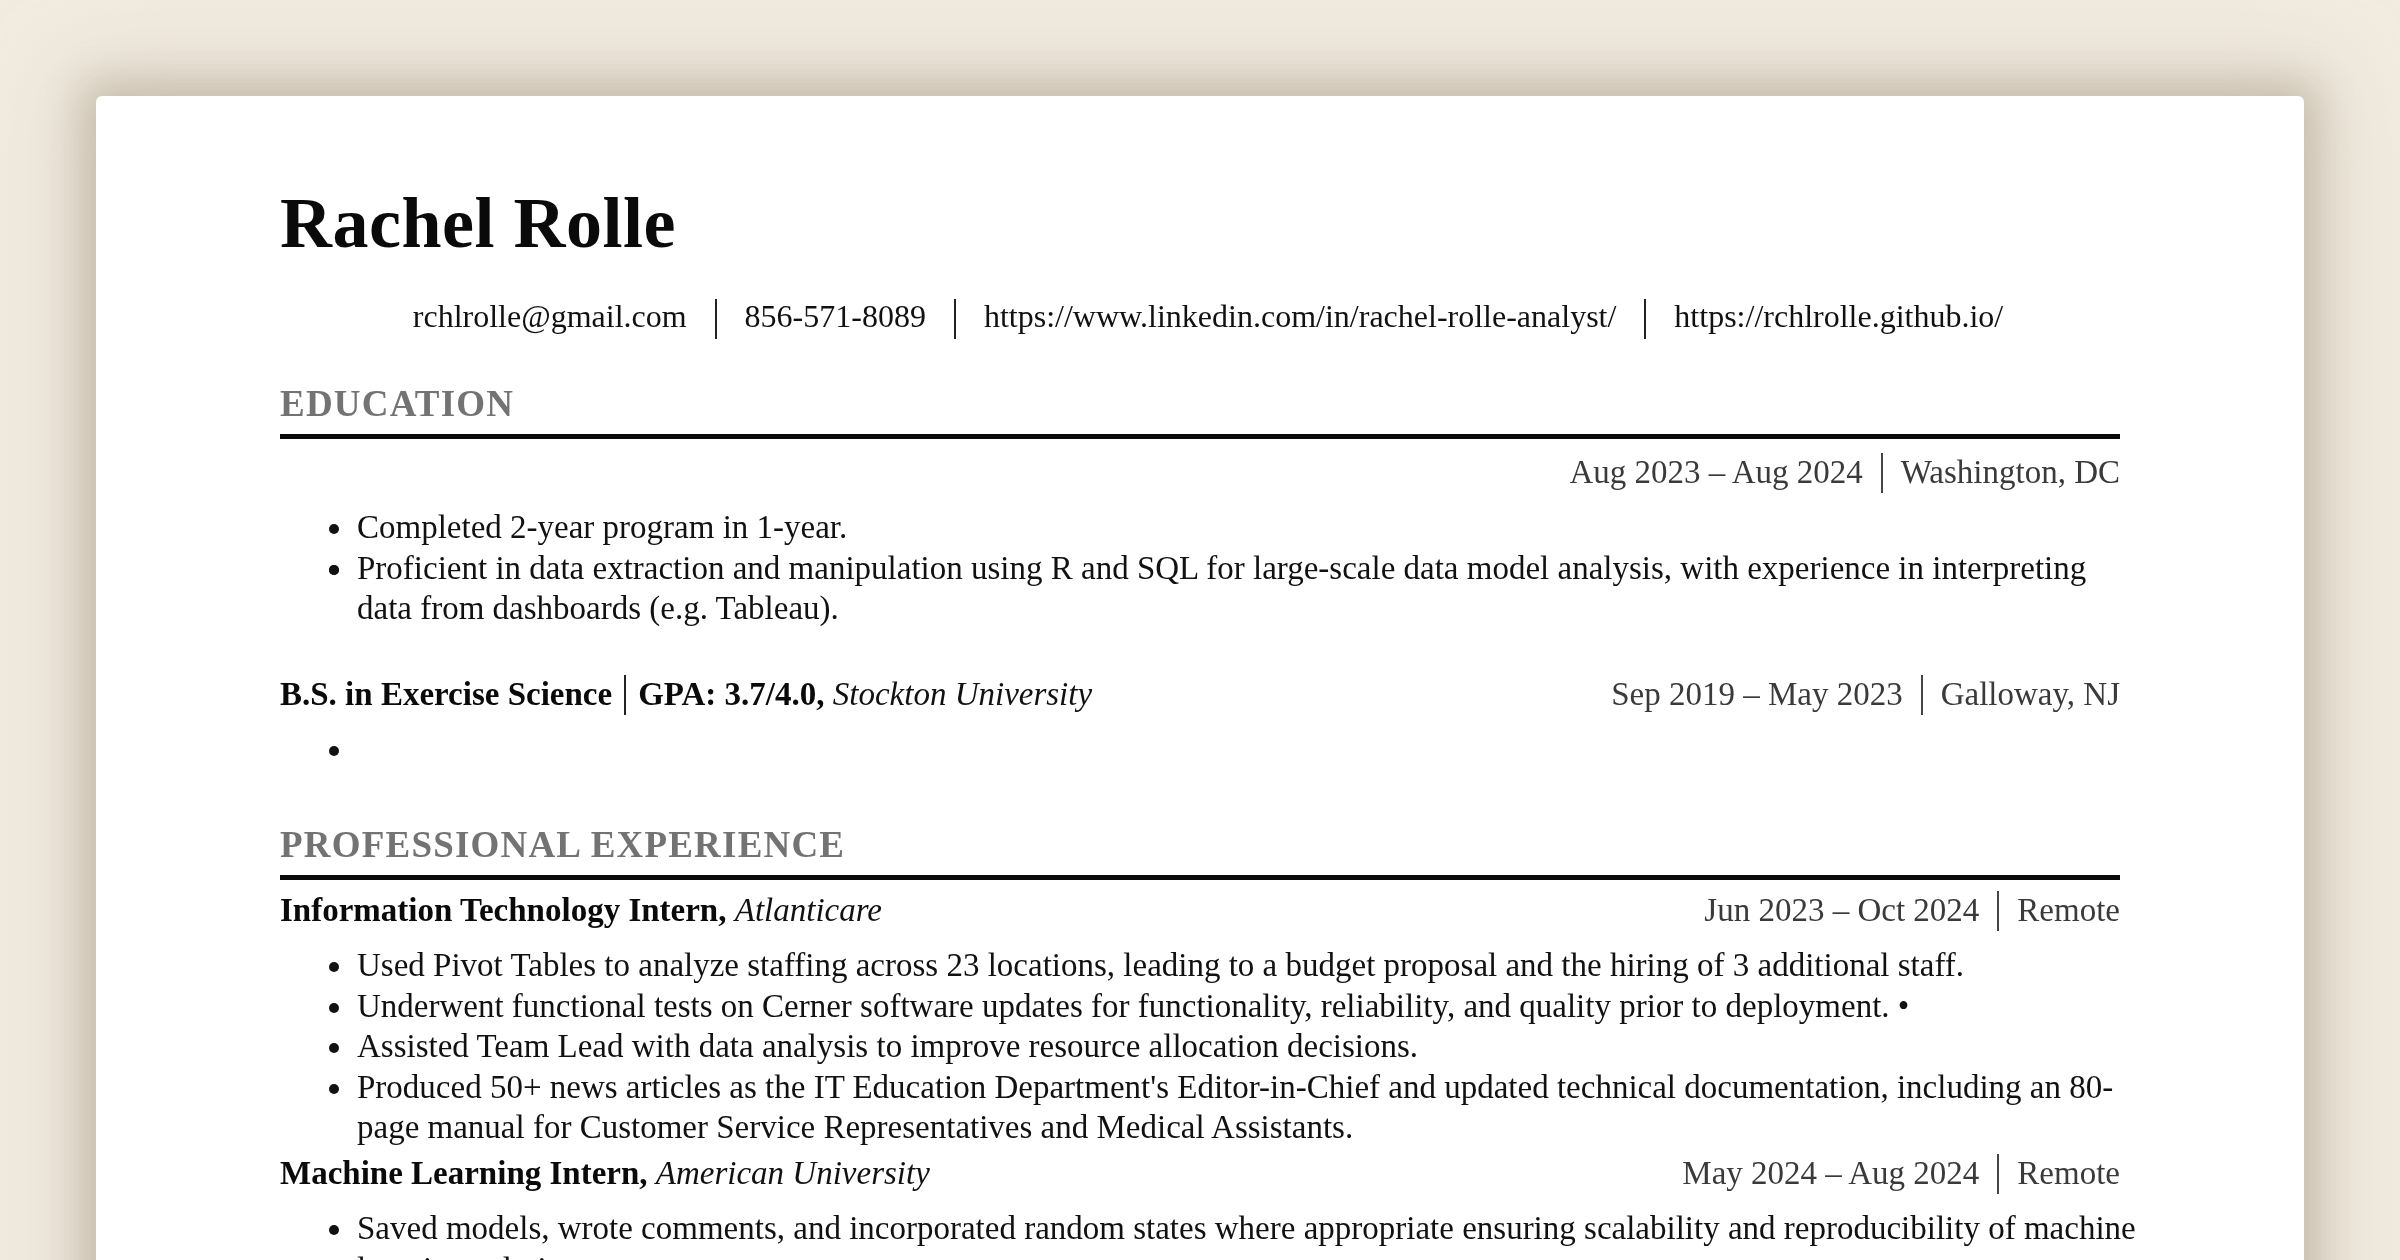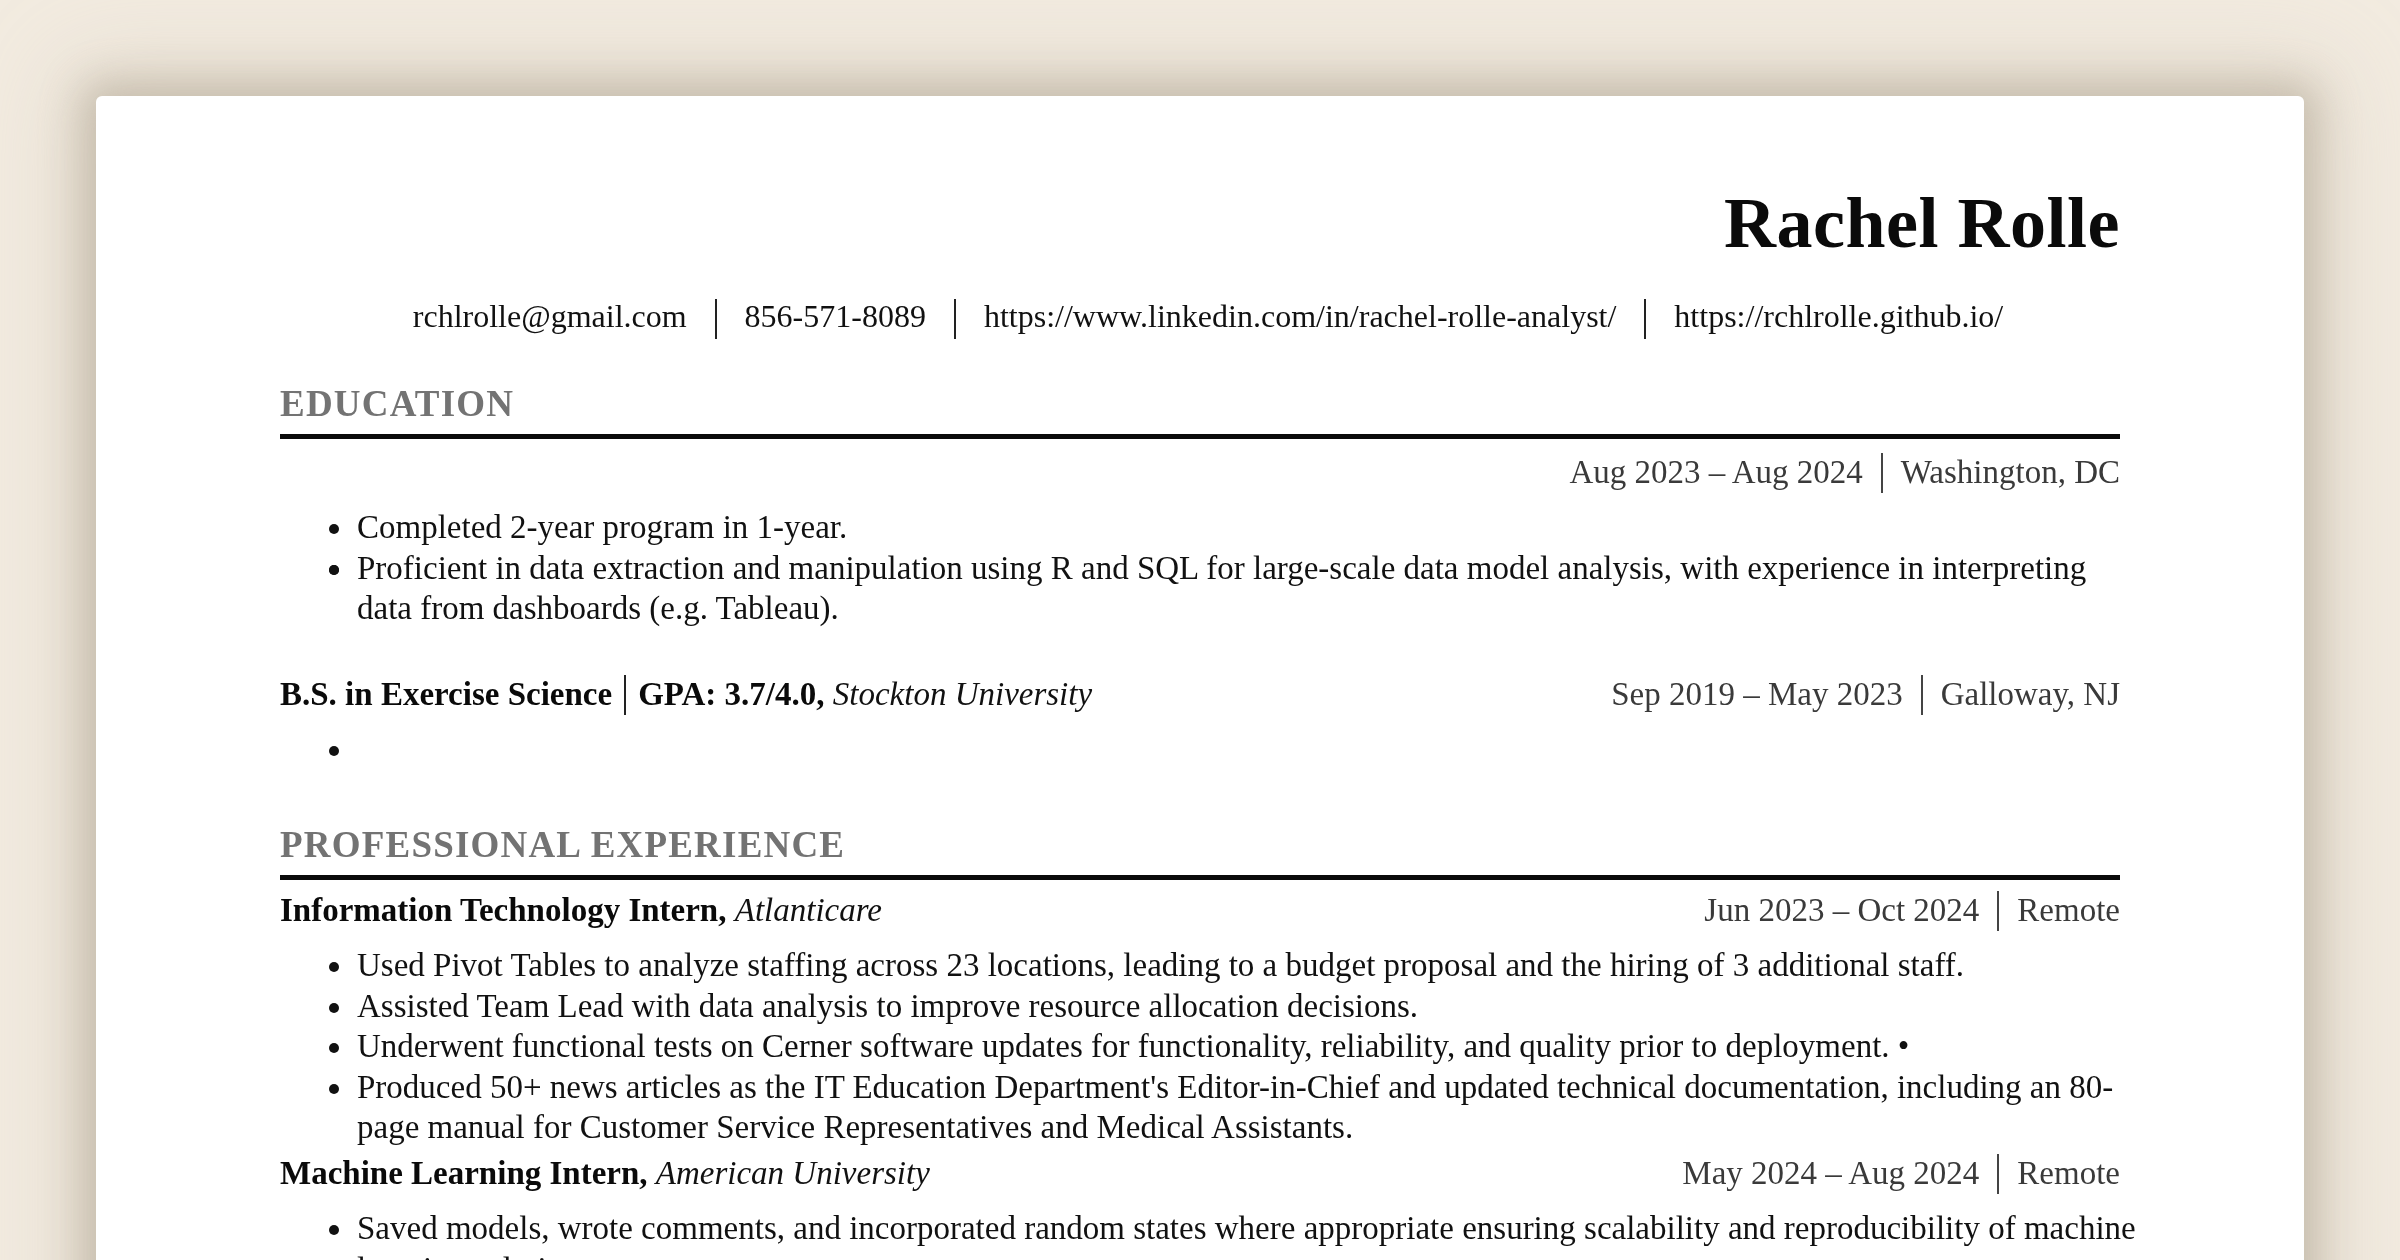--- a/index.html
+++ b/index.html
@@ -29,21 +29,21 @@
       position: absolute;
       left: 184px;
       width: 1840px;
       top: 0;
     }
     .name {
       position: absolute;
       top: 82px;
       left: 0;
       width: 1840px;
-      text-align: right;
+      text-align: left;
       font-size: 72px;
       font-weight: bold;
       letter-spacing: 0.5px;
       line-height: 90px;
       color: #0a0a0a;
     }
     .contact {
       position: absolute;
       top: 198px;
       left: 8px;
@@ -173,22 +173,22 @@
     <div class="entry-head" style="top:792px;">
       <span class="left">
         <b>Information Technology Intern,</b> <i>Atlanticare</i>
       </span>
       <span class="right">
         <span>Jun 2023 – Oct 2024</span><span class="vbar"></span><span>Remote</span>
       </span>
     </div>
     <ul class="bullets" style="top:833px;">
       <li><span class="dot"></span><span>Used Pivot Tables to analyze staffing across 23 locations, leading to a budget proposal and the hiring of 3 additional staff.</span></li>
+      <li><span class="dot"></span><span>Underwent functional tests on Cerner software updates for functionality, reliability, and quality prior to deployment. •</span></li>
       <li><span class="dot"></span><span>Assisted Team Lead with data analysis to improve resource allocation decisions.</span></li>
-      <li><span class="dot"></span><span>Underwent functional tests on Cerner software updates for functionality, reliability, and quality prior to deployment. •</span></li>
       <li><span class="dot"></span><span>Produced 50+ news articles as the IT Education Department's Editor-in-Chief and updated technical documentation, including an 80-page manual for Customer Service Representatives and Medical Assistants.</span></li>
     </ul>
 
     <div class="entry-head" style="top:1055px;">
       <span class="left">
         <b>Machine Learning Intern,</b> <i>American University</i>
       </span>
       <span class="right">
         <span>May 2024 – Aug 2024</span><span class="vbar"></span><span>Remote</span>
       </span>

